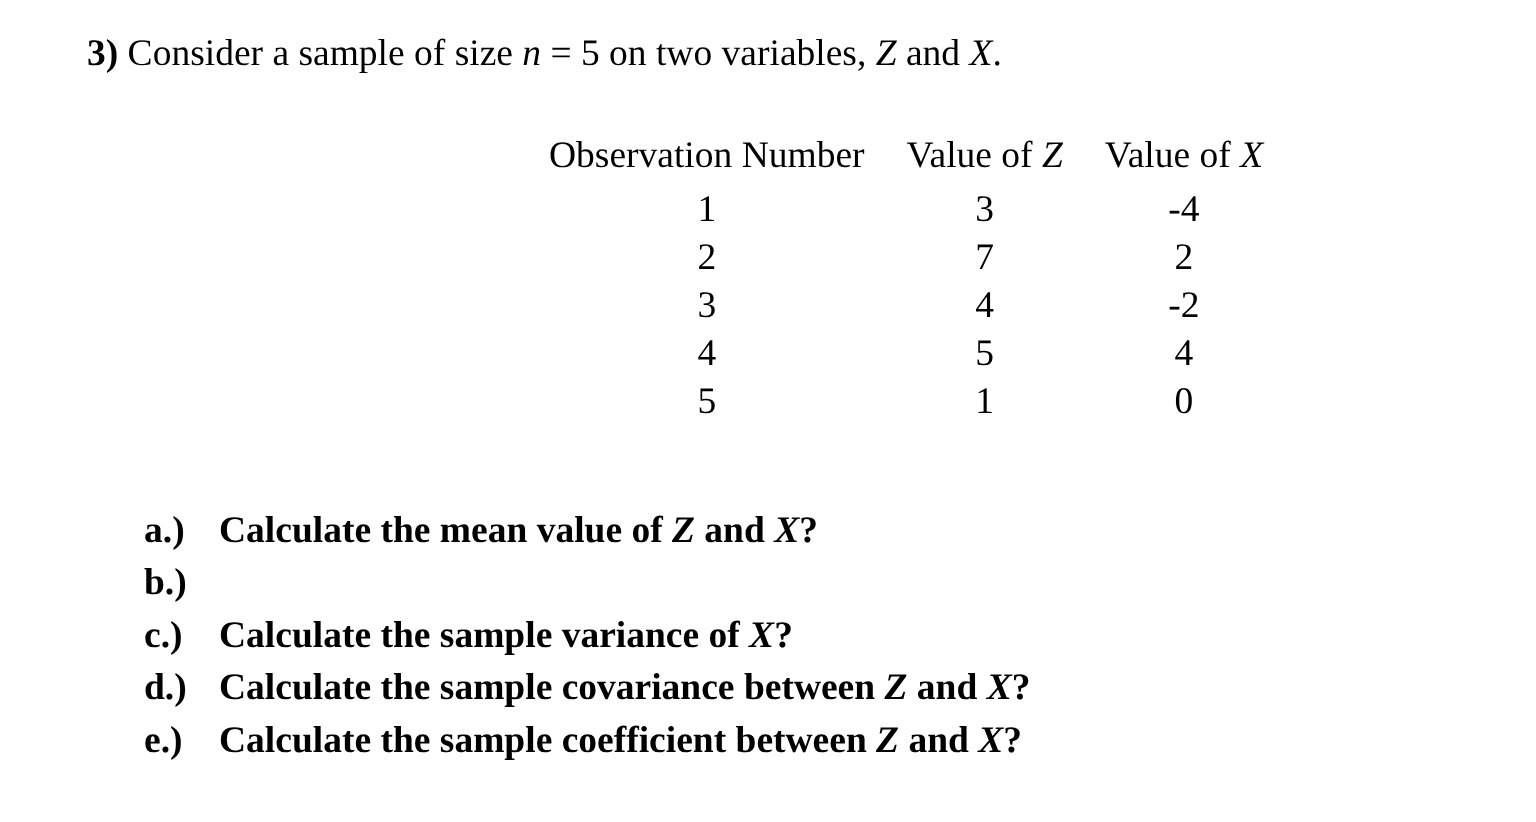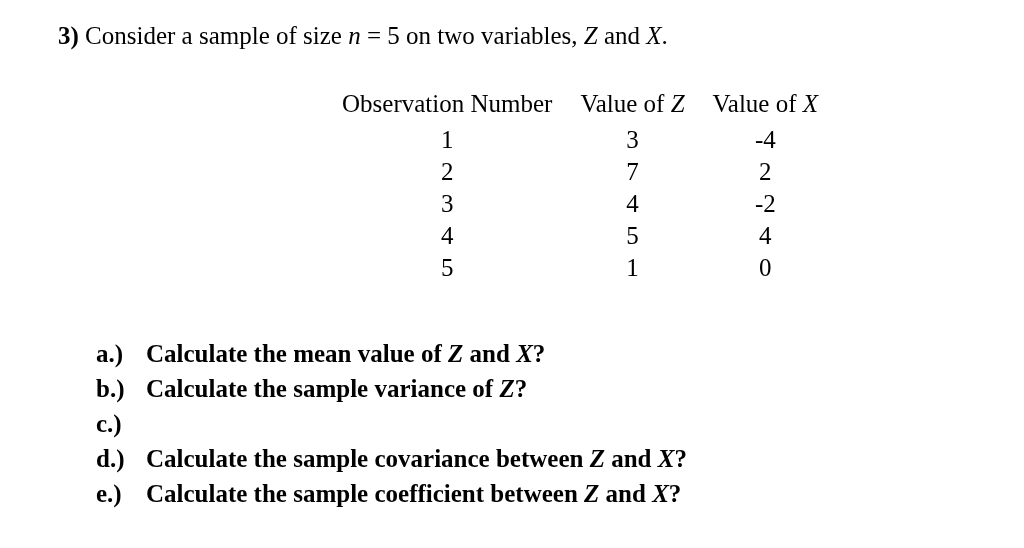--- a/index.html
+++ b/index.html
@@ -32,21 +32,21 @@
     font-size: 25px;
     line-height: 32px;
     white-space: nowrap;
   }
   .problem-number {
     font-weight: bold;
   }
   
   .data-table {
     position: absolute;
-    left: 328px;
+    left: 352px;
     top: 90px;
     border-collapse: collapse;
     font-size: 25px;
   }
   .data-table th {
     font-weight: normal;
     padding: 0 14px 6px 14px;
     text-align: center;
     white-space: nowrap;
   }
@@ -127,24 +127,24 @@
     </tbody>
   </table>
 
   <div class="questions">
     <div class="question-row">
       <span class="question-label">a.)</span>
       <span class="question-text">Calculate the mean value of <span class="math-italic">Z</span> and <span class="math-italic">X</span>?</span>
     </div>
     <div class="question-row">
       <span class="question-label">b.)</span>
-      <span class="question-text">Calculate the sample variance of <span class="math-italic">Z</span>?</span>
     </div>
     <div class="question-row">
       <span class="question-label">c.)</span>
+      <span class="question-text">Calculate the sample variance of <span class="math-italic">X</span>?</span>
     </div>
     <div class="question-row">
       <span class="question-label">d.)</span>
       <span class="question-text">Calculate the sample covariance between <span class="math-italic">Z</span> and <span class="math-italic">X</span>?</span>
     </div>
     <div class="question-row">
       <span class="question-label">e.)</span>
       <span class="question-text">Calculate the sample coefficient between <span class="math-italic">Z</span> and <span class="math-italic">X</span>?</span>
     </div>
   </div>

